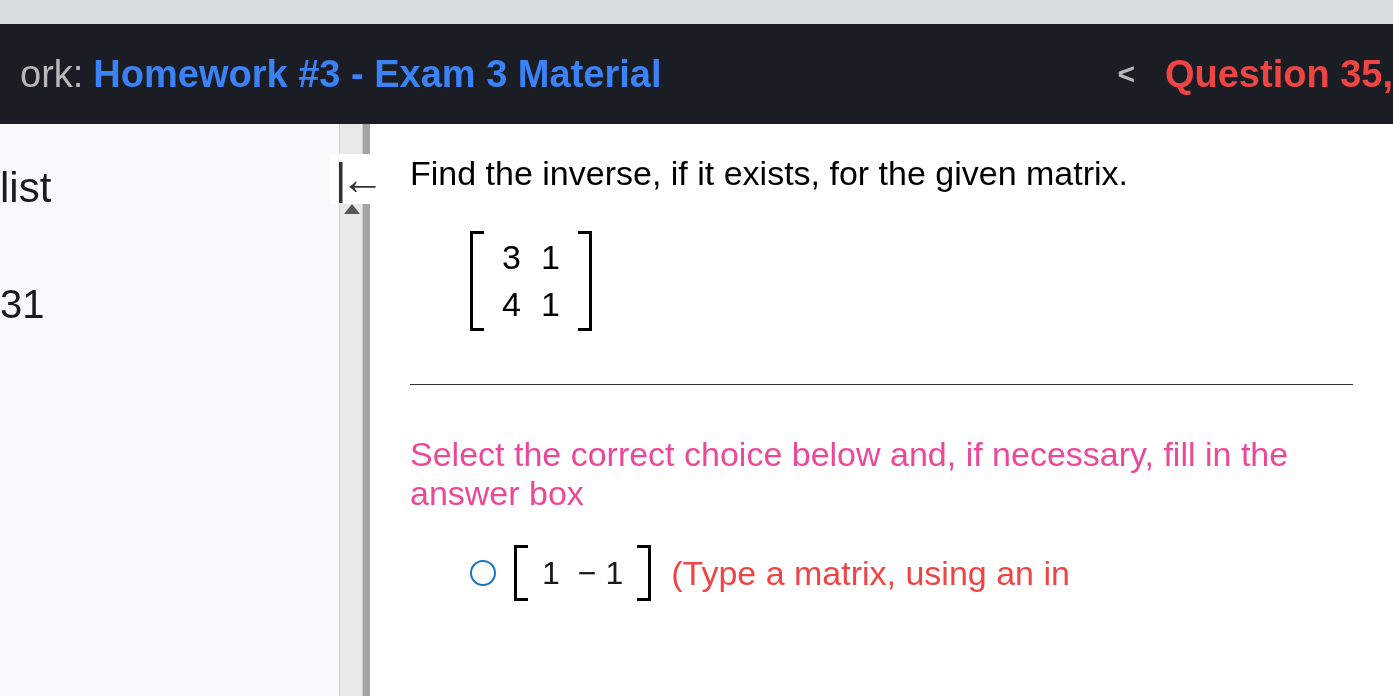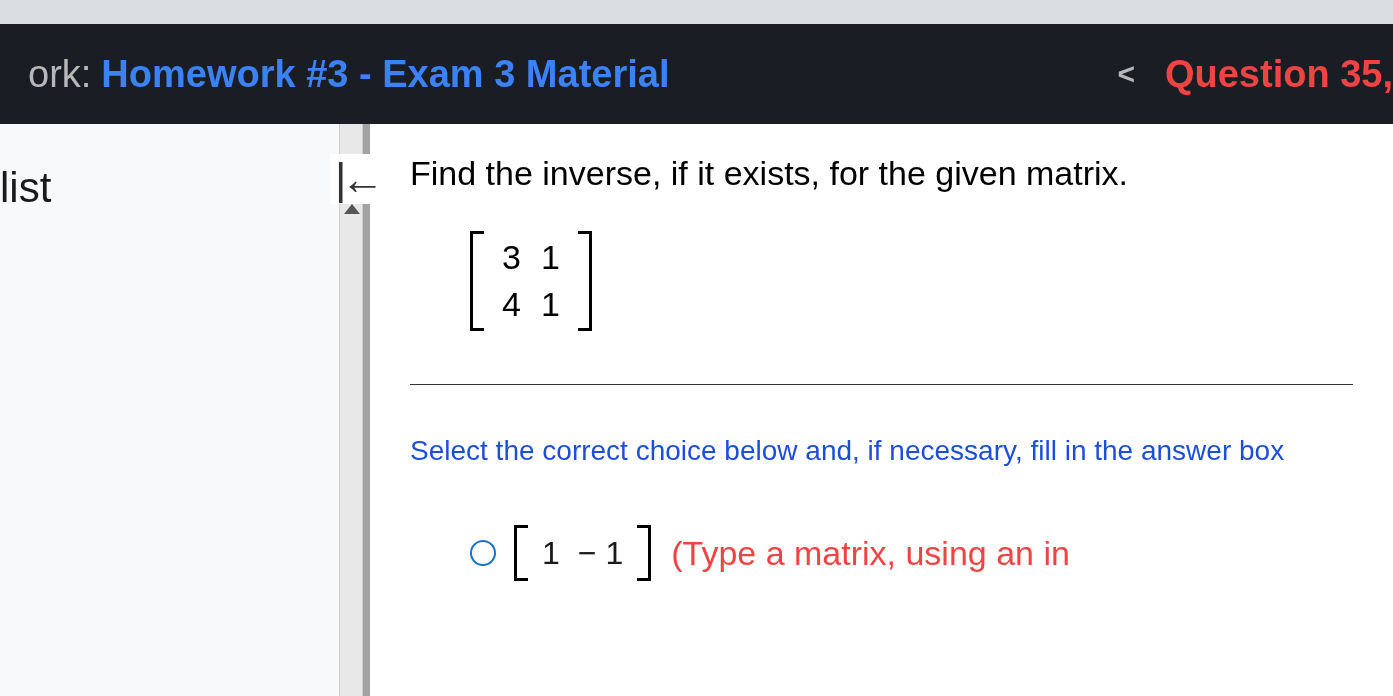--- a/index.html
+++ b/index.html
@@ -17,21 +17,21 @@
       left: 0;
       right: 0;
       bottom: 0;
       background: #e8ebec;
     }
     .header-bar {
       background: #1a1d24;
       height: 100px;
       display: flex;
       align-items: center;
-      padding: 0 28px;
+      padding: 0 20px;
       color: #e8e8e8;
       position: relative;
     }
     .header-left {
       display: flex;
       align-items: baseline;
       font-size: 38px;
     }
     .header-prefix {
       color: #b8b8b8;
@@ -154,23 +154,23 @@
       padding: 10px 18px;
       font-size: 34px;
     }
     .matrix-cell { text-align: center; }
     .divider {
       border: none;
       border-top: 1px solid #333;
       margin: 20px 0 50px 0;
     }
     .instruction-text {
-      font-size: 28px;
-      color: #1d4ed8;
-      margin-bottom: 58px;
+      font-size: 34px;
+      color: #ec4899;
+      margin-bottom: 32px;
     }
     .answer-row {
       display: flex;
       align-items: center;
       font-size: 34px;
       color: #1a1a1a;
       padding-left: 60px;
     }
     .radio-dot {
       width: 26px;
@@ -212,20 +212,21 @@
     <div class="header-right">
       <span class="prev-chevron">&lt;</span>
       <span class="question-label">Question 35,</span>
     </div>
   </div>
 
   <div class="content-area">
 
     <div class="sidebar">
       <div class="sidebar-heading">list</div>
+      <div class="sidebar-item">31</div>
       <div class="scrollbar-track">
         <div class="scroll-up"></div>
       </div>
     </div>
 
     <div class="main-panel">
       <span class="collapse-icon">←</span>
 
       <div class="prompt-text">Find the inverse, if it exists, for the given matrix.</div>
 

